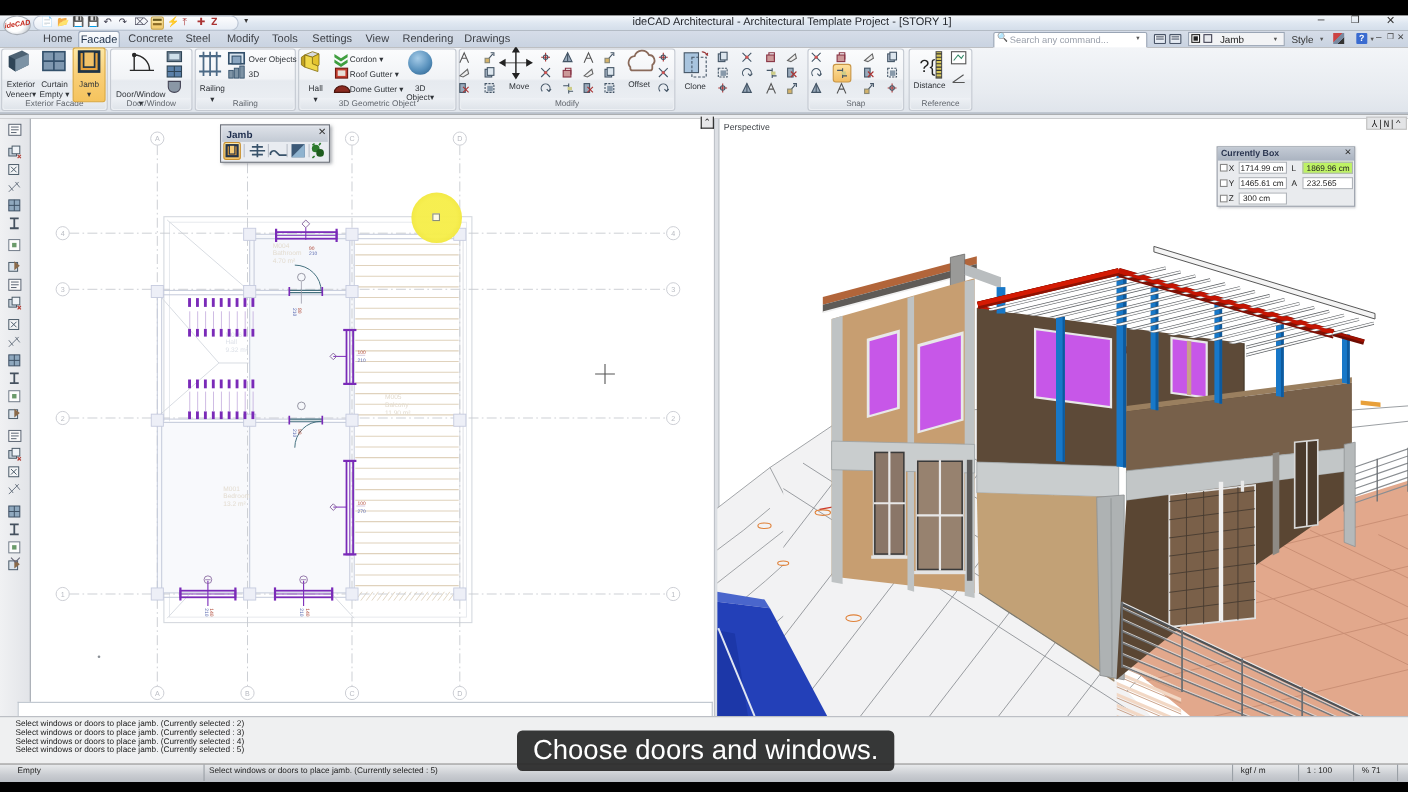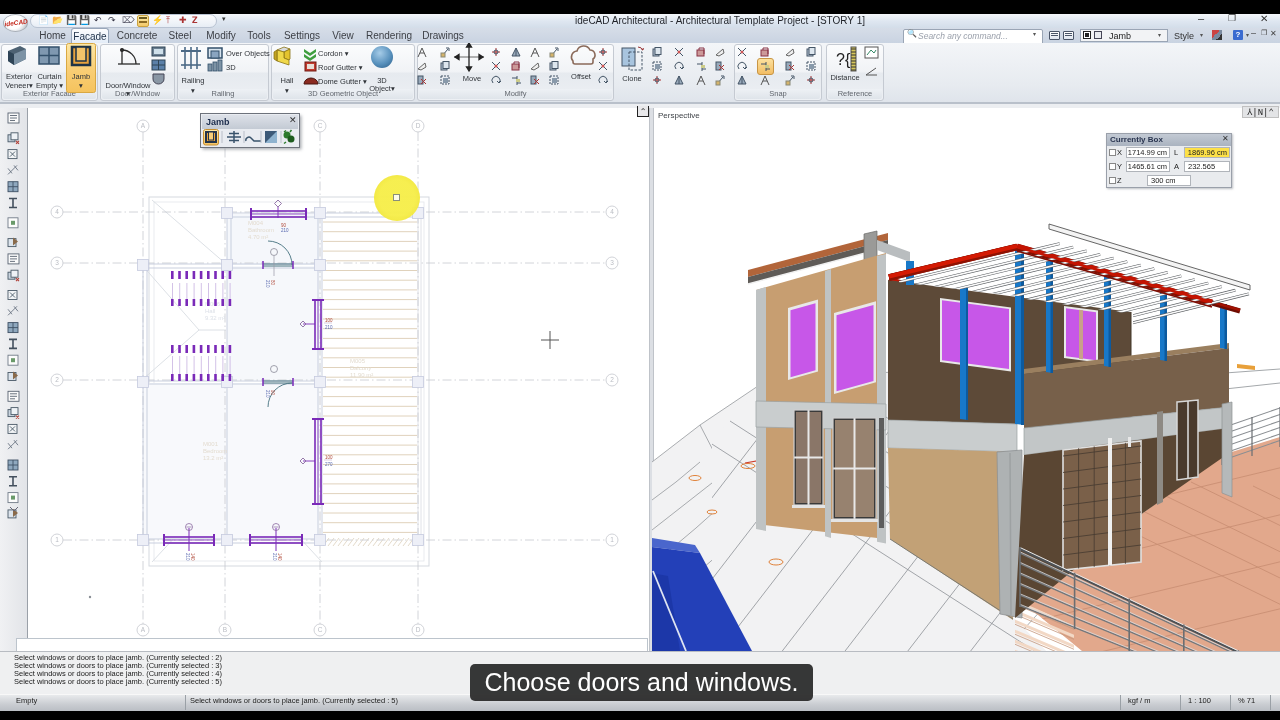--- a/index.html
+++ b/index.html
@@ -44,21 +44,21 @@
     <div class="tab" style="left:71px;width:38px;background:linear-gradient(#fdfdfe,#e3ecf7);border:1px solid #98a6ba;border-bottom:none;border-radius:3px 3px 0 0;color:#1e3048;">Facade</div>
     <div class="tab" style="left:114px;width:46px;">Concrete</div>
     <div class="tab" style="left:165px;width:30px;">Steel</div>
     <div class="tab" style="left:199px;width:44px;">Modify</div>
     <div class="tab" style="left:246px;width:26px;">Tools</div>
     <div class="tab" style="left:278px;width:48px;">Settings</div>
     <div class="tab" style="left:330px;width:26px;">View</div>
     <div class="tab" style="left:362px;width:54px;">Rendering</div>
     <div class="tab" style="left:420px;width:46px;">Drawings</div>
   </div>
-<div class="a" style="left:903px;top:29px;width:140px;height:16px;background:#fff;border:1px solid #9aa5b5;border-radius:2px;font-size:8.5px;color:#9aa0ab;font-style:italic;line-height:12px;padding-left:14px">Search any command...</div>
+<div class="a" style="left:903px;top:29px;width:140px;height:16px;background:#fff;border:1px solid #9aa5b5;border-radius:2px;font-size:8.5px;color:#9aa0ab;line-height:12px;padding-left:14px">Search any command...</div>
 <span class="a" style="left:907px;top:29px;font-size:8px;color:#8a93a2">🔍</span>
 <span class="a" style="left:1033px;top:30px;font-size:6px;color:#555">▾</span>
 <div class="a" style="left:1049px;top:30.5px;width:11px;height:9px;border:1px solid #4a5568;border-radius:1px;background:linear-gradient(#fff,#dde4ee)"></div>
 <div class="a" style="left:1051px;top:33px;width:7px;height:1px;background:#4a5568"></div>
 <div class="a" style="left:1051px;top:35px;width:7px;height:1px;background:#4a5568"></div>
 <div class="a" style="left:1063px;top:30.5px;width:11px;height:9px;border:1px solid #4a5568;border-radius:1px;background:linear-gradient(#fff,#dde4ee)"></div>
 <div class="a" style="left:1065px;top:33px;width:7px;height:1px;background:#4a5568"></div>
 <div class="a" style="left:1065px;top:35px;width:7px;height:1px;background:#4a5568"></div>
 <div class="a" style="left:1080px;top:29px;width:88px;height:13px;background:#f2f3f5;border:1px solid #9aa5b5;font-size:9px;color:#222;line-height:12px;padding-left:28px">Jamb</div>
 <div class="a" style="left:1083px;top:31px;width:8px;height:8px;border:1.5px solid #222;background:#fff"></div>
@@ -931,29 +931,29 @@
     <text x="6" y="10" font-size="8" fill="#3f4348">Perspective</text>
   </svg>
 <div class="a" style="left:1242px;top:106px;width:37px;height:12px;background:#e3e4e6;font-size:9px;color:#222;font-family:'Liberation Mono',monospace;letter-spacing:0;line-height:12px;text-align:center;border:1px solid #c0c0c0">⅄|N|⌃</div>
 <div class="a" style="left:1106px;top:133px;width:126px;height:55px;border:1px solid #9aa0aa;background:#e9ebee;box-shadow:1px 1px 2px rgba(120,125,135,.5);z-index:20"></div>
 <div class="a" style="left:1107px;top:134px;width:124px;height:12px;background:linear-gradient(#c3cad4,#aab3c0);z-index:21;font-size:8px;font-weight:bold;color:#2a3550;line-height:12px;padding-left:3px">Currently Box</div>
 <div class="a" style="left:1222px;top:134px;z-index:22;font-size:8px;color:#333">✕</div>
 <div class="a" style="left:1109px;top:149px;width:7px;height:7px;border:1px solid #888;background:#fff;z-index:21"></div>
 <div class="a" style="left:1117px;top:148px;font-size:7.5px;color:#222;z-index:21">X</div>
 <div class="a" style="left:1126px;top:147px;width:44px;height:11px;background:#fff;border:1px solid #b0b4ba;font-size:7.5px;color:#222;line-height:10px;z-index:21;text-align:right;padding-right:2px;">1714.99 cm</div>
 <div class="a" style="left:1174px;top:148px;font-size:7.5px;color:#222;z-index:21">L</div>
-<div class="a" style="left:1184px;top:147px;width:46px;height:11px;background:#fde047;border:1px solid #b0b4ba;font-size:7.5px;color:#222;line-height:10px;z-index:21;text-align:right;padding-right:2px">1869.96 cm</div>
+<div class="a" style="left:1184px;top:147px;width:46px;height:11px;background:#bef264;border:1px solid #b0b4ba;font-size:7.5px;color:#222;line-height:10px;z-index:21;text-align:right;padding-right:2px">1869.96 cm</div>
 <div class="a" style="left:1109px;top:163px;width:7px;height:7px;border:1px solid #888;background:#fff;z-index:21"></div>
 <div class="a" style="left:1117px;top:162px;font-size:7.5px;color:#222;z-index:21">Y</div>
 <div class="a" style="left:1126px;top:161px;width:44px;height:11px;background:#fff;border:1px solid #b0b4ba;font-size:7.5px;color:#222;line-height:10px;z-index:21;text-align:right;padding-right:2px;">1465.61 cm</div>
 <div class="a" style="left:1174px;top:162px;font-size:7.5px;color:#222;z-index:21">A</div>
 <div class="a" style="left:1184px;top:161px;width:46px;height:11px;background:#fff;border:1px solid #b0b4ba;font-size:7.5px;color:#222;line-height:10px;z-index:21;text-align:left;padding-left:3px">232.565</div>
 <div class="a" style="left:1109px;top:177px;width:7px;height:7px;border:1px solid #888;background:#fff;z-index:21"></div>
 <div class="a" style="left:1117px;top:176px;font-size:7.5px;color:#222;z-index:21">Z</div>
-<div class="a" style="left:1126px;top:175px;width:44px;height:11px;background:#fff;border:1px solid #b0b4ba;font-size:7.5px;color:#222;line-height:10px;z-index:21;text-align:right;padding-right:2px;text-align:left;padding-left:3px;margin-left:21px;">300 cm</div>
+<div class="a" style="left:1126px;top:175px;width:44px;height:11px;background:#fff;border:1px solid #b0b4ba;font-size:7.5px;color:#222;line-height:10px;z-index:21;text-align:right;padding-right:2px;text-align:left;padding-left:3px;">300 cm</div>
 <div class="a" style="left:0;top:651px;width:1280px;height:43px;background:#eff0f1;border-top:1px solid #b8bcc2"></div>
 <div class="a" style="left:14px;top:653px;font-size:7.5px;color:#1a1a1a;white-space:nowrap">Select windows or doors to place jamb. (Currently selected : 2)</div>
 <div class="a" style="left:14px;top:661px;font-size:7.5px;color:#1a1a1a;white-space:nowrap">Select windows or doors to place jamb. (Currently selected : 3)</div>
 <div class="a" style="left:14px;top:669px;font-size:7.5px;color:#1a1a1a;white-space:nowrap">Select windows or doors to place jamb. (Currently selected : 4)</div>
 <div class="a" style="left:14px;top:677px;font-size:7.5px;color:#1a1a1a;white-space:nowrap">Select windows or doors to place jamb. (Currently selected : 5)</div>
 <div class="a" style="left:0;top:694px;width:1280px;height:17px;background:linear-gradient(#e8eaec,#c9ccd1 60%,#babec4);border-top:1px solid #f8f8f8"></div>
 <div class="a" style="left:16px;top:696px;font-size:7.5px;color:#222">Empty</div>
 <div class="a" style="left:190px;top:696px;font-size:7.5px;color:#222">Select windows or doors to place jamb. (Currently selected : 5)</div>
 <div class="a" style="left:1128px;top:696px;font-size:7.5px;color:#222">kgf / m</div>
 <div class="a" style="left:1188px;top:696px;font-size:7.5px;color:#222">1 : 100</div>

